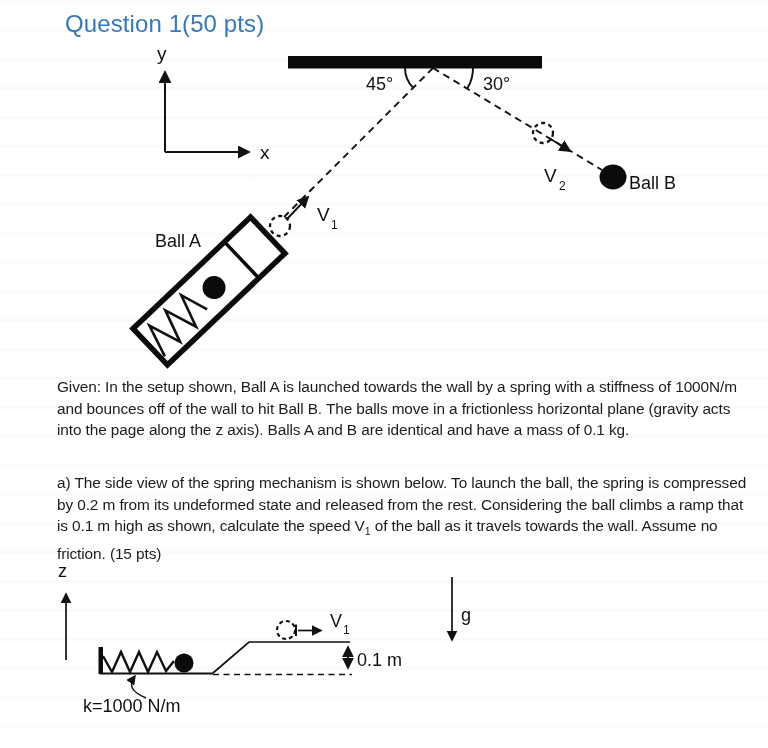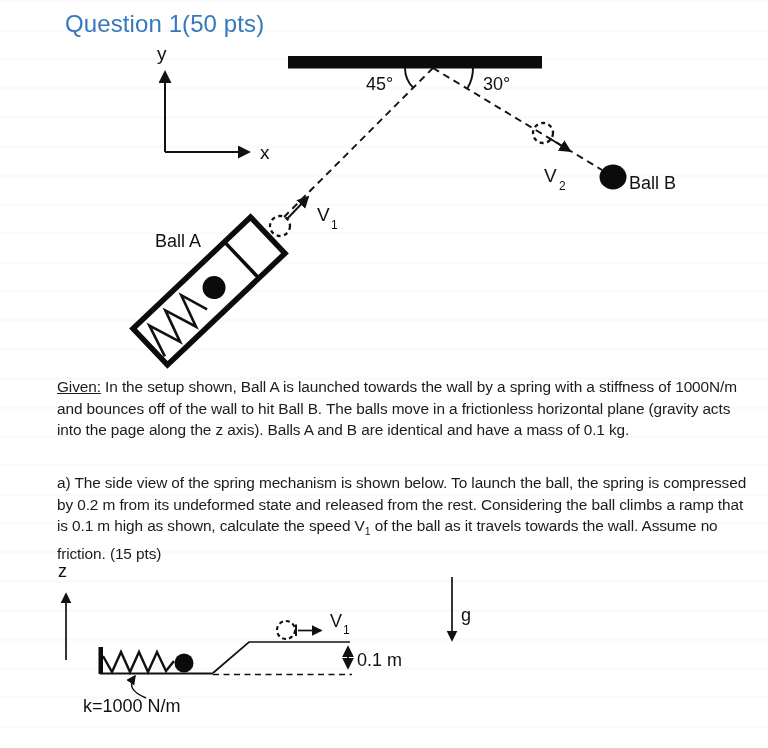--- a/index.html
+++ b/index.html
@@ -19,21 +19,21 @@
     letter-spacing:0.1px;
     margin-left:8px;
   }
   .para{
     position:absolute;left:57px;width:700px;
     font-size:15.4px;line-height:21.6px;color:#1c1c1c;
     letter-spacing:-0.1px;
   }
   #given-para{top:376px;}
   #part-a-para{top:472px;}
-  .u{text-decoration:underline;}
+  .u{}
   sub{font-size:0.68em;}
   svg{position:absolute;left:0;}
   #top-svg{top:40px;}
   #side-svg{top:548px;}
   .ink{stroke:#111;fill:none;}
   .dash{stroke-dasharray:7 5;}
   .dlabel{font-family:"Liberation Sans",sans-serif;fill:#111;font-size:18px;}
   .dlabel-lg{font-family:"Liberation Sans",sans-serif;fill:#111;font-size:19px;}
   .dlabel-sub{font-family:"Liberation Sans",sans-serif;fill:#111;font-size:12px;}
 </style>

